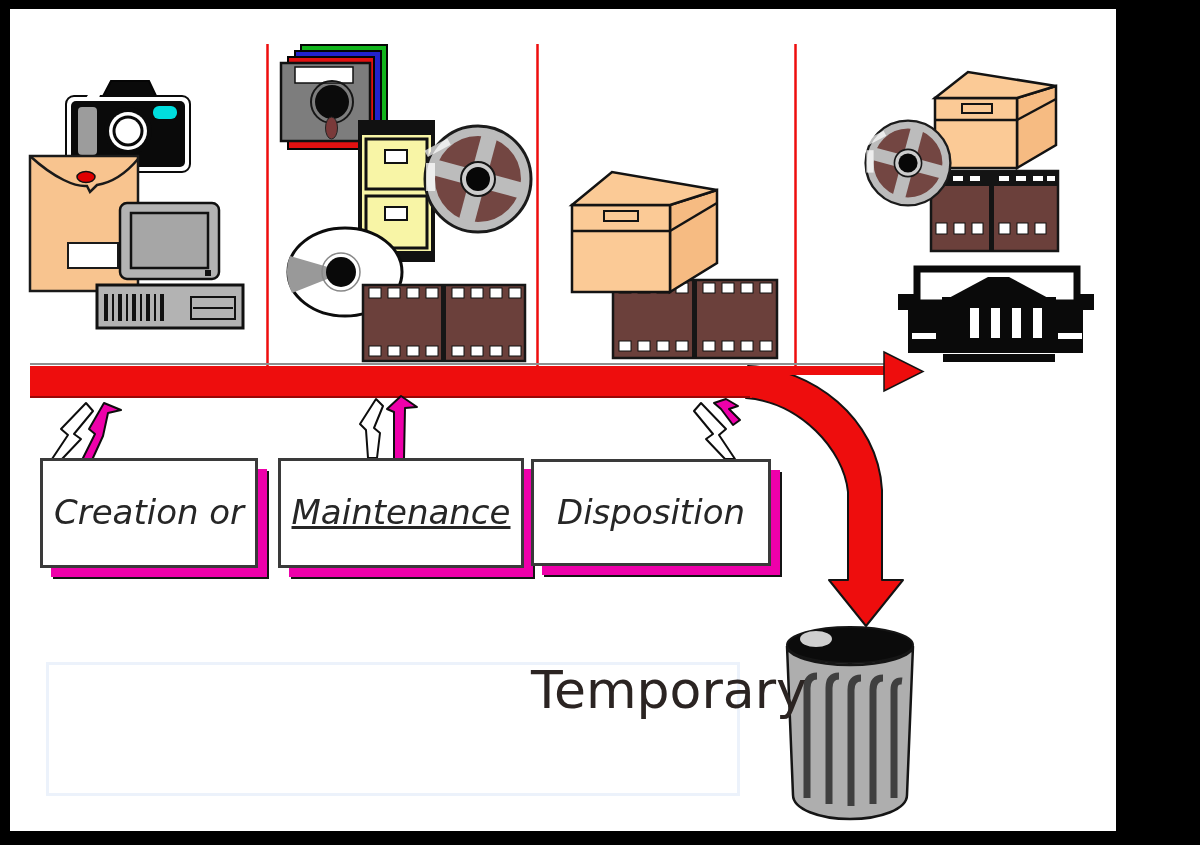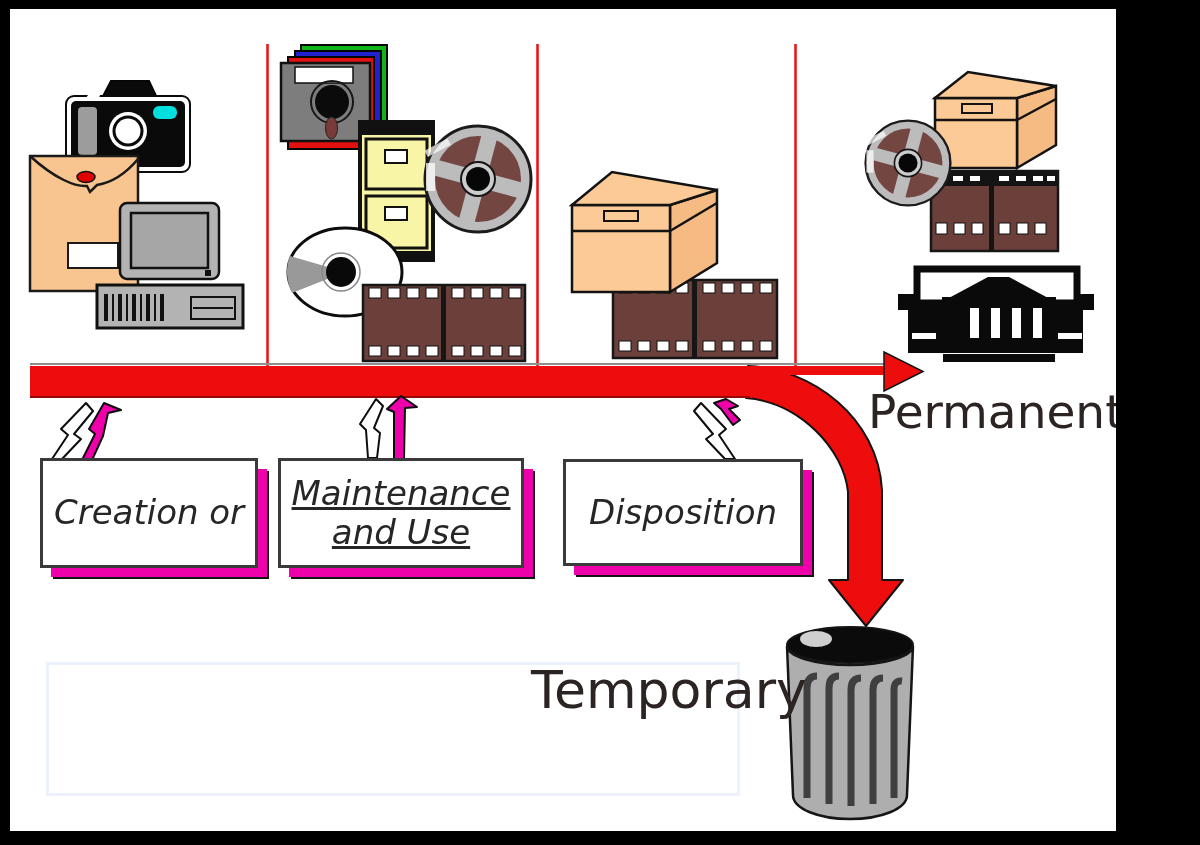--- a/index.html
+++ b/index.html
@@ -12,21 +12,21 @@
   #frame-top{left:0;top:0;width:1200px;height:9px;}
   #frame-right{left:1116px;top:0;width:84px;height:845px;}
   #frame-bottom{left:0;top:831px;width:1200px;height:14px;}
   .stage-box{position:absolute;z-index:4;background:#ffffff;border:3px solid #3a3a3a;
              box-shadow:10px 10px 0 -1px #ee00aa,12px 12px 0 -1px #141414;
              display:flex;flex-direction:column;align-items:center;justify-content:center;
              font-style:italic;font-size:34px;line-height:1.15;color:#262626;text-align:center;}
   .stage-box span{white-space:nowrap;}
   #box-creation{left:40px;top:458px;width:212px;height:104px;}
   #box-maintenance{left:278px;top:458px;width:240px;height:104px;text-decoration:underline;}
-  #box-disposition{left:563px;top:459px;width:234px;height:101px;text-align:center;}
+  #box-disposition{left:531px;top:459px;width:234px;height:101px;text-align:center;}
   .outcome{position:absolute;z-index:4;color:#2b2422;line-height:1;white-space:nowrap;}
   #permanent-label{left:868px;top:388px;font-size:47px;}
   #temporary-label{left:531px;top:664px;font-size:52px;}
   #faint-panel{position:absolute;left:46px;top:662px;width:688px;height:128px;
                border:3px solid #ecf2fb;background:#ffffff;z-index:1;}
 </style>
 </head>
 <body>
 
 <div id="stage">
@@ -264,26 +264,24 @@
         <path d="M894,798 L894,690 Q894,680 902,681"></path>
       </g>
     </g>
   </svg>
 
   <div class="stage-box" id="box-creation">
     <span>Creation or</span>
   </div>
   <div class="stage-box" id="box-maintenance">
     <span>Maintenance</span>
-    <span>and Use</span>
   </div>
   <div class="stage-box" id="box-disposition">
     <span>Disposition</span>
   </div>
 
-  <div class="outcome" id="permanent-label">Permanent</div>
   <div class="outcome" id="temporary-label">Temporary</div>
 
   <div class="frame" id="frame-left"></div>
   <div class="frame" id="frame-top"></div>
   <div class="frame" id="frame-right"></div>
   <div class="frame" id="frame-bottom"></div>
 </div>
 
 </body></html>

